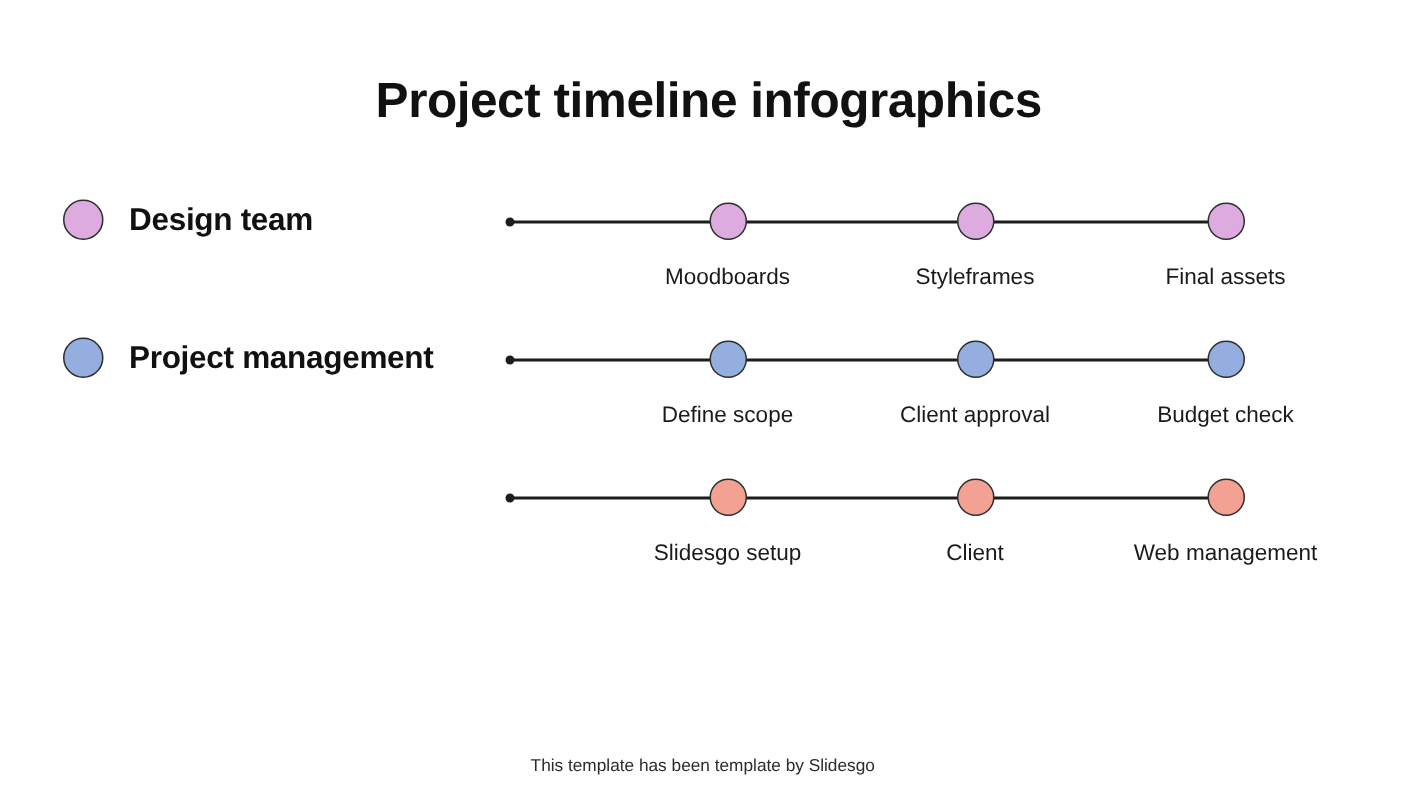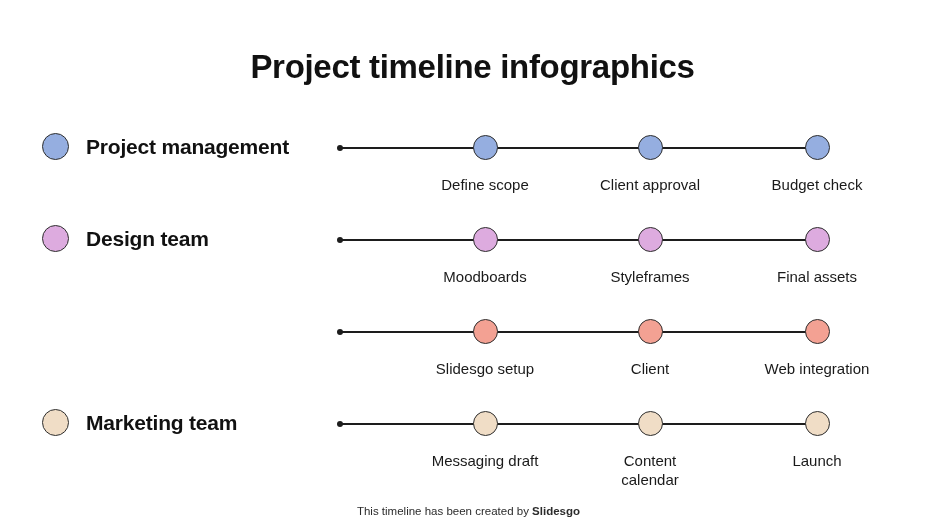--- a/index.html
+++ b/index.html
@@ -126,109 +126,87 @@
   
   .footer {
     position: absolute;
     left: 0;
     bottom: 10px;
     width: 937px;
     text-align: center;
     font-size: 11.5px;
     color: #2b2b2b;
   }
-  .footer b { font-weight: bold; }
+  .footer b { font-weight: normal; }
 </style>
 </head>
 <body>
 
 <div class="slide-title">Project timeline infographics</div>
 
 <div class="rows">
+    <div class="row">
+      <div class="row-legend">
+        <span class="legend-dot" style="background: rgb(221, 171, 223);"></span>
+        <span class="legend-label">Design team</span>
+      </div>
+      <div class="track">
+        <div class="track-line"></div>
+        <div class="track-startdot"></div>
+        <div class="marker" style="left: 146px;">
+          <div class="marker-dot" style="background: rgb(221, 171, 223);"></div>
+          <div class="marker-text">Moodboards</div>
+        </div>
+        <div class="marker" style="left: 311px;">
+          <div class="marker-dot" style="background: rgb(221, 171, 223);"></div>
+          <div class="marker-text">Styleframes</div>
+        </div>
+        <div class="marker" style="left: 478px;">
+          <div class="marker-dot" style="background: rgb(221, 171, 223);"></div>
+          <div class="marker-text">Final assets</div>
+        </div>
+      </div>
+    </div>
     <div class="row">
       <div class="row-legend">
         <span class="legend-dot" style="background: rgb(149, 174, 224);"></span>
         <span class="legend-label">Project management</span>
       </div>
       <div class="track">
         <div class="track-line"></div>
         <div class="track-startdot"></div>
         <div class="marker" style="left: 146px;">
           <div class="marker-dot" style="background: rgb(149, 174, 224);"></div>
           <div class="marker-text">Define scope</div>
         </div>
         <div class="marker" style="left: 311px;">
           <div class="marker-dot" style="background: rgb(149, 174, 224);"></div>
           <div class="marker-text">Client approval</div>
         </div>
         <div class="marker" style="left: 478px;">
           <div class="marker-dot" style="background: rgb(149, 174, 224);"></div>
           <div class="marker-text">Budget check</div>
-        </div>
-      </div>
-    </div>
-    <div class="row">
-      <div class="row-legend">
-        <span class="legend-dot" style="background: rgb(221, 171, 223);"></span>
-        <span class="legend-label">Design team</span>
-      </div>
-      <div class="track">
-        <div class="track-line"></div>
-        <div class="track-startdot"></div>
-        <div class="marker" style="left: 146px;">
-          <div class="marker-dot" style="background: rgb(221, 171, 223);"></div>
-          <div class="marker-text">Moodboards</div>
-        </div>
-        <div class="marker" style="left: 311px;">
-          <div class="marker-dot" style="background: rgb(221, 171, 223);"></div>
-          <div class="marker-text">Styleframes</div>
-        </div>
-        <div class="marker" style="left: 478px;">
-          <div class="marker-dot" style="background: rgb(221, 171, 223);"></div>
-          <div class="marker-text">Final assets</div>
         </div>
       </div>
     </div>
     <div class="row">
       <div class="track">
         <div class="track-line"></div>
         <div class="track-startdot"></div>
         <div class="marker" style="left: 146px;">
           <div class="marker-dot" style="background: rgb(243, 161, 147);"></div>
           <div class="marker-text">Slidesgo setup</div>
         </div>
         <div class="marker" style="left: 311px;">
           <div class="marker-dot" style="background: rgb(243, 161, 147);"></div>
           <div class="marker-text">Client</div>
         </div>
         <div class="marker" style="left: 478px;">
           <div class="marker-dot" style="background: rgb(243, 161, 147);"></div>
-          <div class="marker-text">Web integration</div>
-        </div>
-      </div>
-    </div>
-    <div class="row">
-      <div class="row-legend">
-        <span class="legend-dot" style="background: rgb(240, 221, 198);"></span>
-        <span class="legend-label">Marketing team</span>
-      </div>
-      <div class="track">
-        <div class="track-line"></div>
-        <div class="track-startdot"></div>
-        <div class="marker" style="left: 146px;">
-          <div class="marker-dot" style="background: rgb(240, 221, 198);"></div>
-          <div class="marker-text">Messaging draft</div>
-        </div>
-        <div class="marker" style="left: 311px;">
-          <div class="marker-dot" style="background: rgb(240, 221, 198);"></div>
-          <div class="marker-text wrap">Content calendar</div>
-        </div>
-        <div class="marker" style="left: 478px;">
-          <div class="marker-dot" style="background: rgb(240, 221, 198);"></div>
-          <div class="marker-text">Launch</div>
+          <div class="marker-text">Web management</div>
         </div>
       </div>
     </div>
   </div>
 
 <div class="footer">
-  <span>This timeline has been created by </span><b>Slidesgo</b>
+  <span>This template has been template by </span><b>Slidesgo</b>
 </div>
 
 </body></html>

